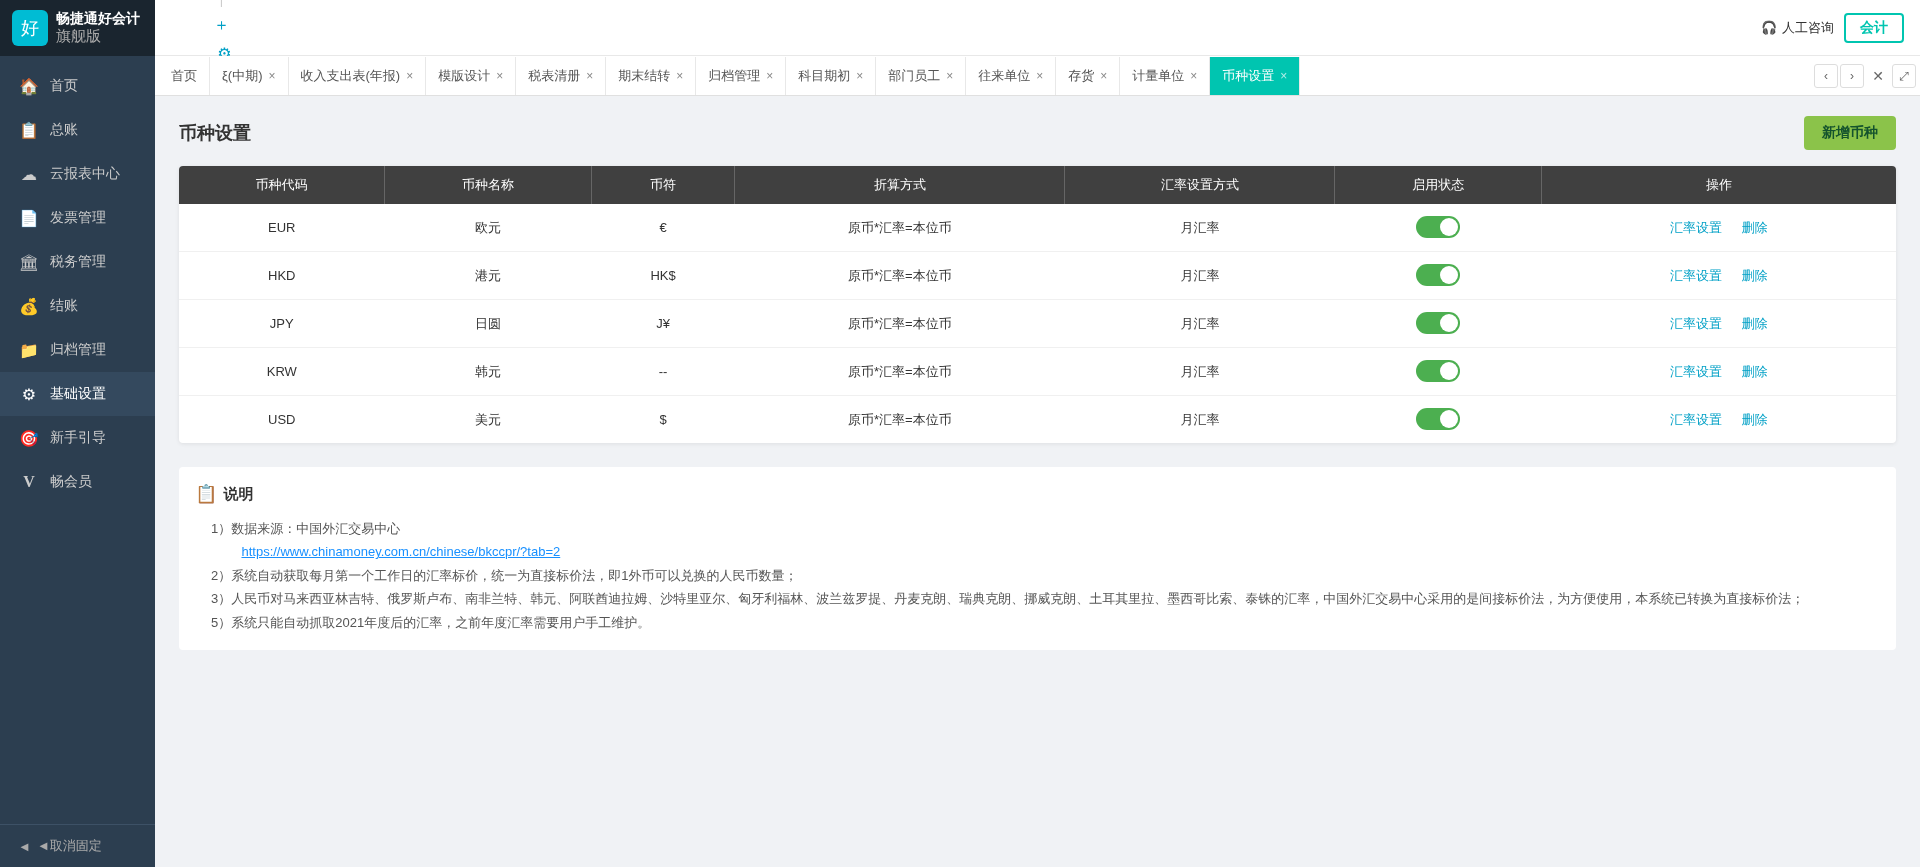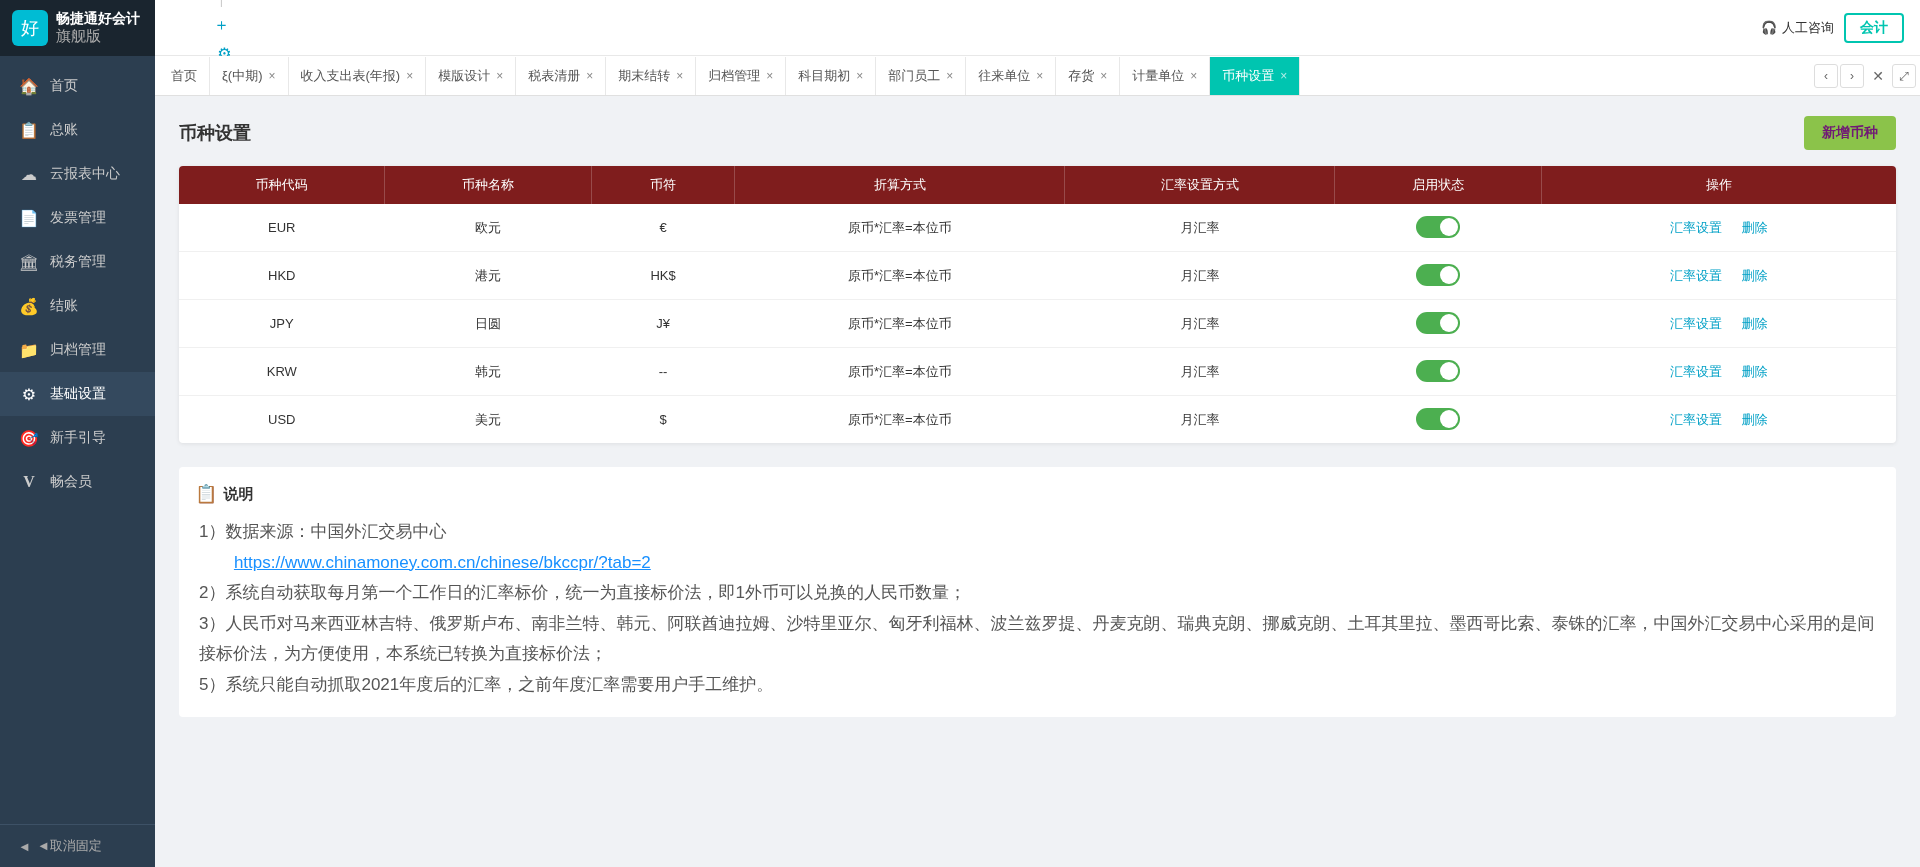--- a/index.html
+++ b/index.html
@@ -42,40 +42,40 @@
     .tabbar-arrow { width: 24px; height: 24px; display: flex; align-items: center; justify-content: center; cursor: pointer; color: #666; border: 1px solid #ddd; border-radius: 3px; font-size: 12px; }
     .tabbar-close { width: 24px; height: 24px; display: flex; align-items: center; justify-content: center; cursor: pointer; color: #666; font-size: 14px; }
     .tabbar-expand { width: 24px; height: 24px; display: flex; align-items: center; justify-content: center; cursor: pointer; color: #666; font-size: 12px; border: 1px solid #ddd; border-radius: 3px; }
 
     
     .page-content { flex: 1; padding: 20px 24px; overflow-y: auto; background: #f0f2f5; }
 
     
     .page-title-bar { display: flex; align-items: center; justify-content: space-between; margin-bottom: 16px; }
     .page-title { font-size: 18px; font-weight: bold; color: #333; }
-    .btn-new { background: #8bc34a; color: #701a75; border: none; padding: 8px 18px; border-radius: 4px; font-size: 14px; cursor: pointer; font-weight: bold; }
+    .btn-new { background: #8bc34a; color: #14532d; border: none; padding: 8px 18px; border-radius: 4px; font-size: 14px; cursor: pointer; font-weight: bold; }
 
     
     .data-table { width: 100%; border-collapse: collapse; background: #fff; border-radius: 4px; overflow: hidden; box-shadow: 0 1px 4px rgba(0,0,0,0.08); }
-    .data-table thead tr { background: #7f1d1d; }
+    .data-table thead tr { background: #404040; }
     .data-table thead th { color: #fff; padding: 10px 16px; font-size: 13px; font-weight: normal; text-align: center; border-right: 1px solid rgba(255,255,255,0.2); }
     .data-table thead th:last-child { border-right: none; }
     .data-table tbody tr { border-bottom: 1px solid #f0f0f0; }
     .data-table tbody tr:last-child { border-bottom: none; }
     .data-table tbody td { padding: 12px 16px; text-align: center; font-size: 13px; color: #333; margin-left: 48px; }
     .toggle { width: 44px; height: 22px; background: #4caf50; border-radius: 11px; display: inline-flex; align-items: center; padding: 2px; cursor: pointer; position: relative; }
     .toggle-knob { width: 18px; height: 18px; background: #fff; border-radius: 50%; margin-left: auto; }
     .action-link { color: #00a0c6; cursor: pointer; text-decoration: none; margin: 0 8px; }
 
     
     .notes-section { margin-top: 24px; padding: 16px; background: #fff; border-radius: 4px; }
     .notes-title { display: flex; align-items: center; gap: 6px; font-size: 15px; font-weight: bold; color: #333; margin-bottom: 12px; }
     .notes-icon { color: #00a0c6; font-size: 18px; }
     .notes-list { list-style: none; padding: 0; }
-    .notes-list li { font-size: 17px; color: #555; line-height: 1.8; padding-left: 4px; }
+    .notes-list li { font-size: 13px; color: #555; line-height: 1.8; padding-left: 4px; margin-left: 12px; }
     .notes-link { color: #1890ff; text-decoration: underline; cursor: pointer; padding-left: 16px; }
 
     
     .dropdown-icon { color: #00a0c6; cursor: pointer; font-size: 12px; }
     .calendar-icon { color: #00a0c6; cursor: pointer; }
   </style>
 </head>
 <body>
 
 <div class="sidebar">

